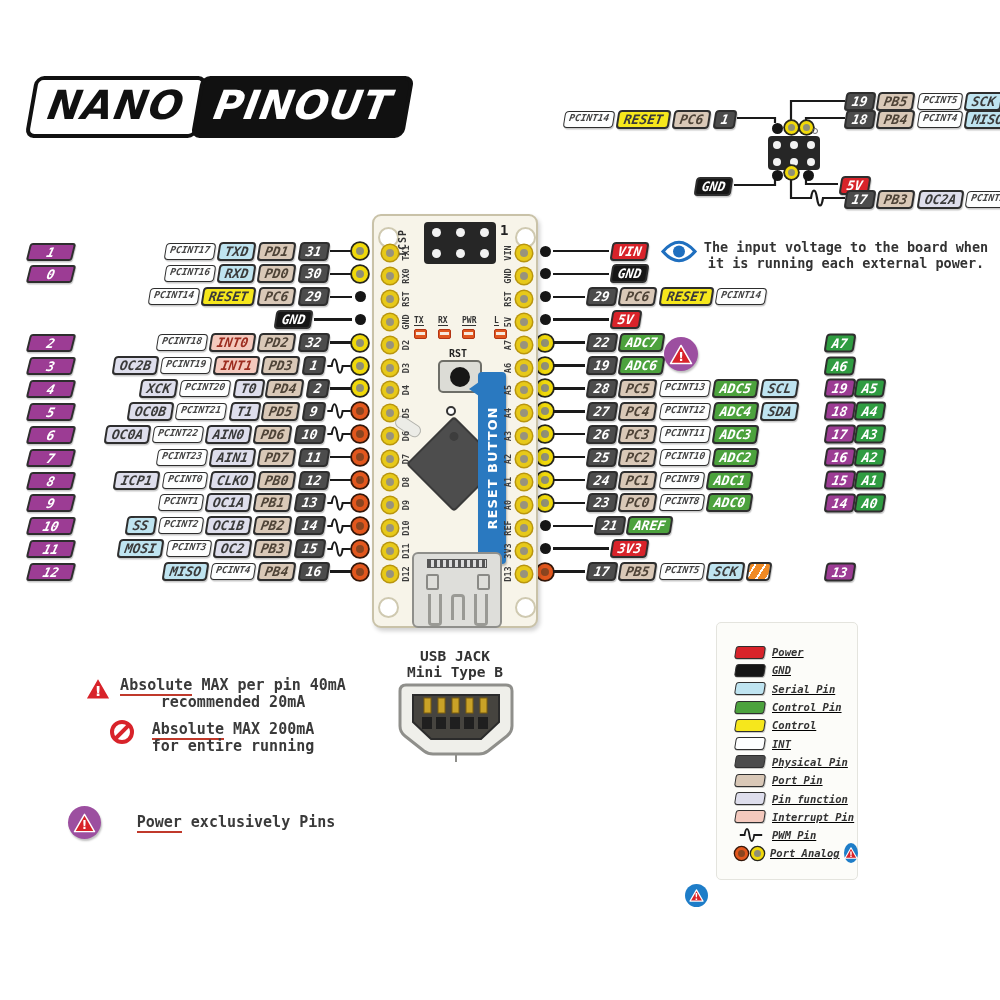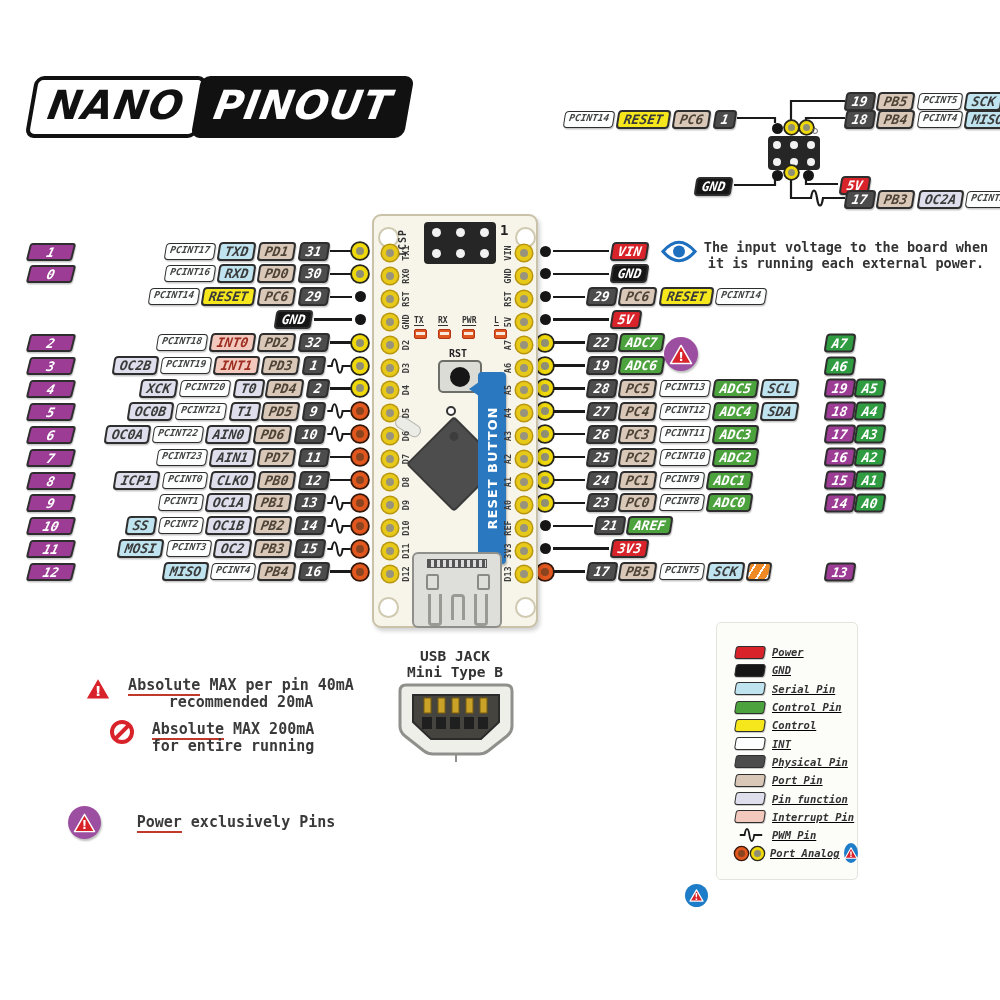--- a/index.html
+++ b/index.html
@@ -634,21 +634,21 @@
       <rect x="54" y="35" width="10" height="12" fill="#1f1f1f"></rect>
       <rect x="68" y="35" width="10" height="12" fill="#1f1f1f"></rect>
       <rect x="82" y="35" width="10" height="12" fill="#1f1f1f"></rect>
     <line x1="60" y1="72" x2="60" y2="80" stroke="#8f8f8b" stroke-width="2"></line>
   </svg>
 
   <svg style="position:absolute;left:84px;top:676px" width="28" height="25" viewBox="0 0 24 22">
       <path d="M12 1.5 L23 20.5 H1 Z" fill="#D8232A" stroke="#fff" stroke-width="1.4" stroke-linejoin="round"></path>
       <text x="12" y="17.5" font-size="13" font-weight="bold" fill="#fff" text-anchor="middle" font-family="DejaVu Sans,sans-serif">!</text>
     </svg>
-  <div id="warn-0" style="position:absolute;left:121px;top:677px;width:240px">
+  <div id="warn-0" style="position:absolute;left:113px;top:677px;width:240px">
       <div class="warn-line"><span class="uw">Absolute</span> MAX per pin 40mA</div>
       <div class="warn-line">recommended 20mA</div>
     </div>
 
   <div class="icon-no" style="position:absolute;left:110px;top:720px;width:24px;height:24px"></div>
   <div id="warn-1" style="position:absolute;left:138px;top:721px;width:190px">
       <div class="warn-line"><span class="uw">Absolute</span> MAX 200mA</div>
       <div class="warn-line">for entire running</div>
     </div>
 

